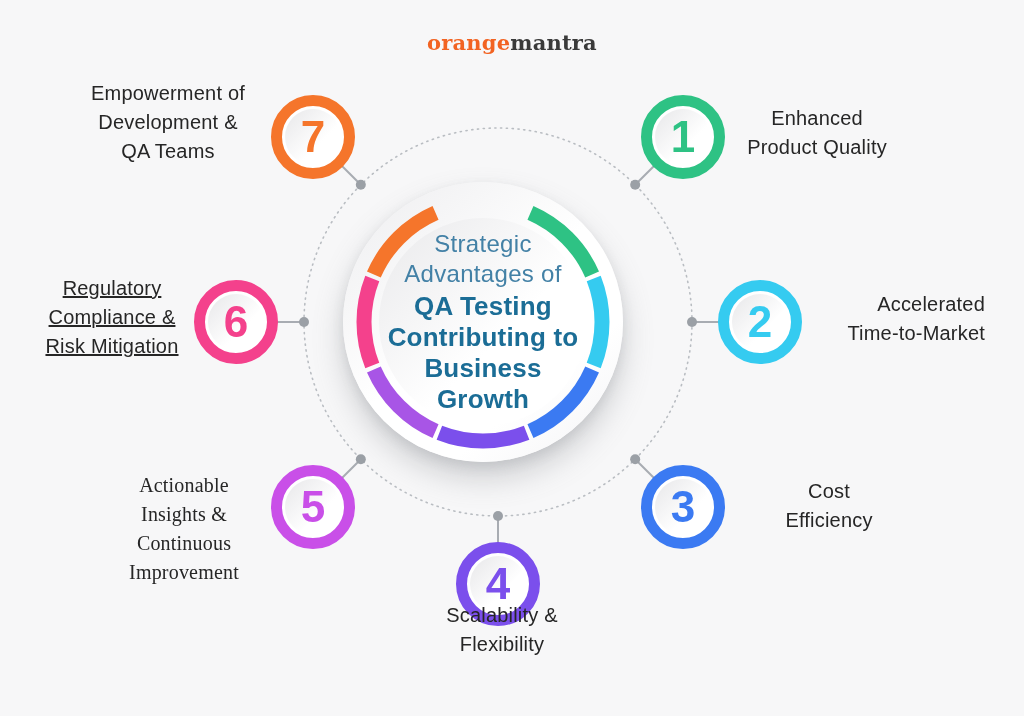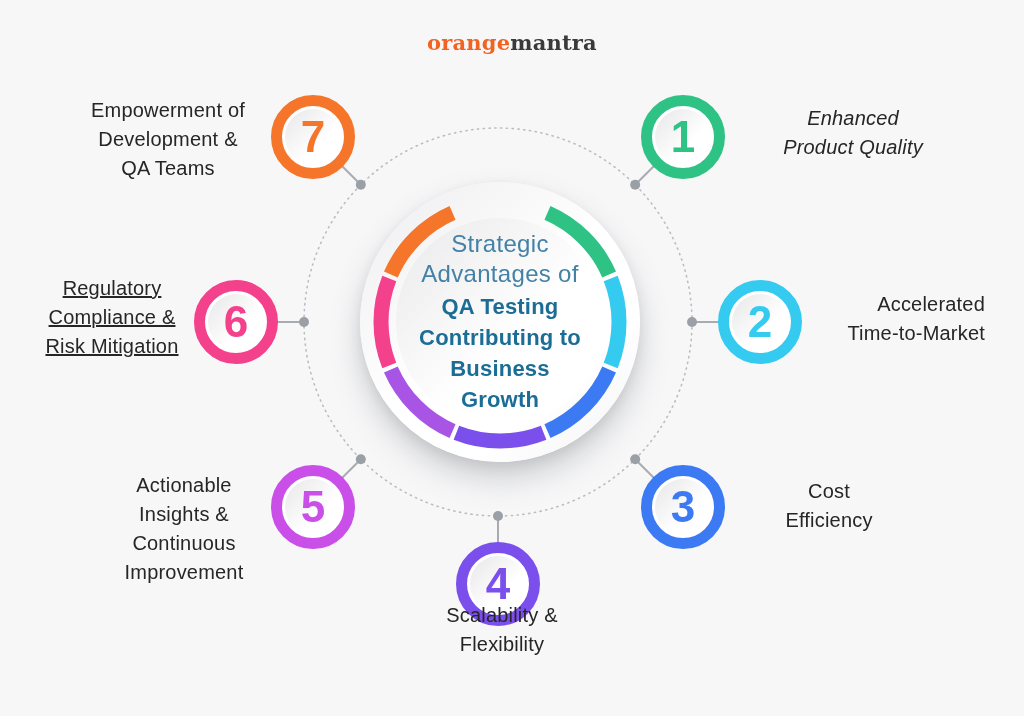--- a/index.html
+++ b/index.html
@@ -15,36 +15,36 @@
     font-family:"DejaVu Serif",serif;font-weight:700;font-size:21px;letter-spacing:.2px;
   }
   .logo .p1{color:#f26322;}
   .logo .p2{color:#3a3a3a;}
 
   
   .bg-layer{position:absolute;left:0;top:0;width:1024px;height:716px;}
 
   
   .center-circle{
-    position:absolute;left:360px;top:182px;width:280px;height:280px;border-radius:50%;
+    position:absolute;left:343px;top:182px;width:280px;height:280px;border-radius:50%;
     background:linear-gradient(140deg,#ededef 0%,#ffffff 48%,#ffffff 72%,#f3f3f5 100%);
     box-shadow:0 16px 30px rgba(108,112,120,.30),0 5px 12px rgba(108,112,120,.14);
   }
   .center-ring{position:absolute;left:0;top:0;width:280px;height:280px;}
   .center-inner{
     position:absolute;inset:36px;border-radius:50%;
     background:linear-gradient(135deg,#e9e9eb 0%,#ffffff 58%);
     display:flex;flex-direction:column;align-items:center;justify-content:center;text-align:center;
   }
   .center-title-top{
     width:196px;white-space:pre-line;font-size:24px;line-height:30px;font-weight:400;
     letter-spacing:.3px;
   }
   .center-title-main{
-    width:200px;white-space:pre-line;font-size:22px;line-height:31px;font-weight:700;
+    width:200px;white-space:pre-line;font-size:26px;line-height:31px;font-weight:700;
     letter-spacing:.2px;margin-top:2px;
   }
 
   
   .num-circle{
     position:absolute;width:84px;height:84px;border-radius:50%;border:11px solid #999;
     background:#ffffff;box-sizing:border-box;
     display:flex;align-items:center;justify-content:center;
   }
   .num-circle::before{
@@ -59,27 +59,27 @@
   .item-4 .num-circle{left:456px;top:542px;}
   .item-5 .num-circle{left:271px;top:465px;}
   .item-6 .num-circle{left:194px;top:280px;}
   .item-7 .num-circle{left:271px;top:95px;}
 
   
   .label{
     position:absolute;color:#262626;font-size:20px;line-height:29px;font-weight:500;
     text-align:center;white-space:pre-line;letter-spacing:.2px;
   }
-  .item-1 .label{left:768px;top:104px;width:170px;font-style:italic;}
+  .item-1 .label{left:732px;top:104px;width:170px;}
   .item-2 .label{left:815px;top:290px;width:170px;text-align:right;}
   .item-3 .label{left:769px;top:477px;width:120px;}
   .item-4 .label{left:412px;top:601px;width:180px;}
-  .item-5 .label{left:109px;top:471px;width:150px;}
+  .item-5 .label{left:109px;top:471px;width:150px;font-family:Liberation Serif, serif;}
   .item-6 .label{left:32px;top:274px;width:160px;text-decoration:underline;}
-  .item-7 .label{left:79px;top:96px;width:178px;}
+  .item-7 .label{left:79px;top:79px;width:178px;}
 </style>
 </head>
 <body>
 
 <div class="stage">
 
   <svg class="bg-layer" id="bg-layer" viewBox="0 0 1024 716" xmlns="http://www.w3.org/2000/svg">
       <circle cx="498" cy="322" r="194" fill="none" stroke="#B9BDC2" stroke-width="1.6" stroke-dasharray="1.2 4.6" stroke-linecap="round"></circle>
       <line x1="635.1787155501902" y1="184.82128444980978" x2="654.270598642227" y2="165.729401357773" stroke="#A8ACB2" stroke-width="2"></line>
       <circle cx="635.1787155501902" cy="184.82128444980978" r="5" fill="#9BA0A6"></circle>

